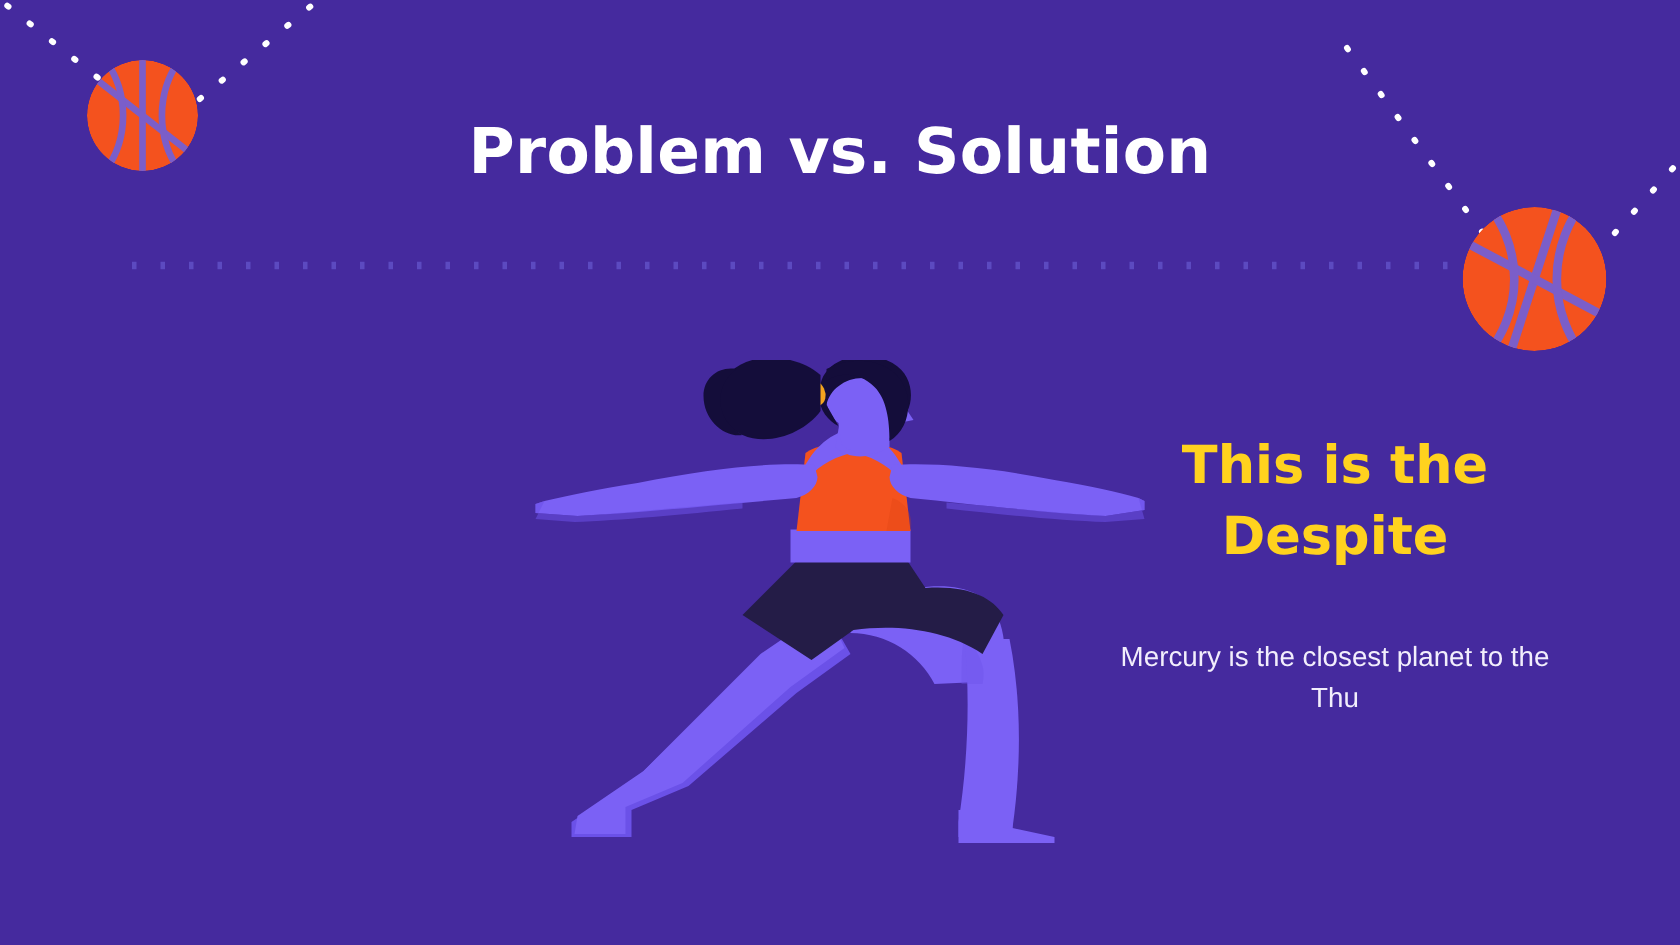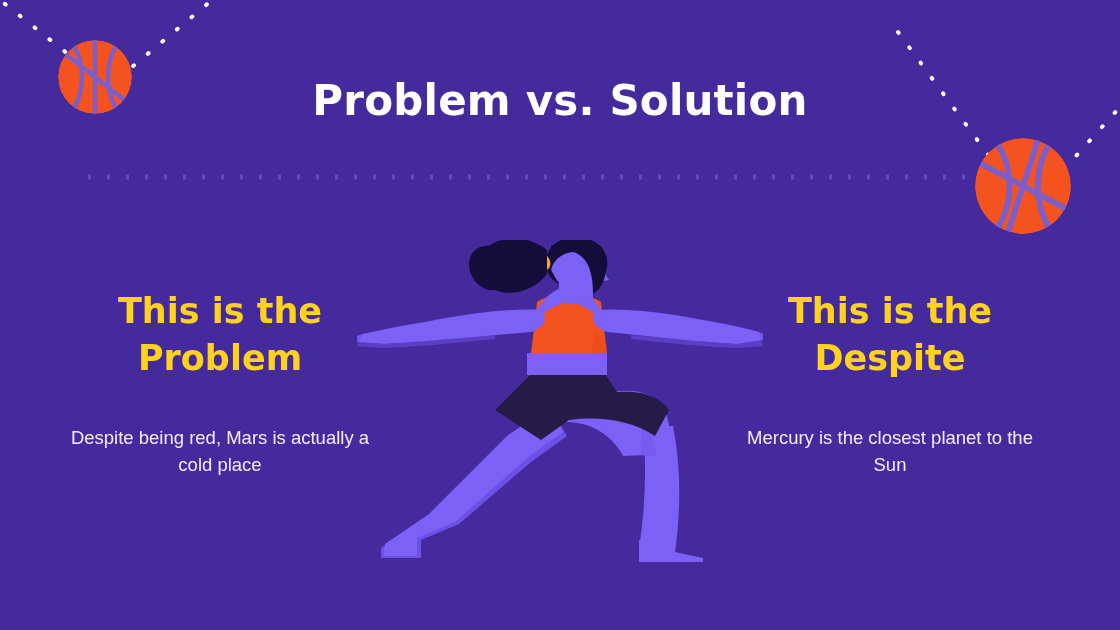--- a/index.html
+++ b/index.html
@@ -135,28 +135,24 @@
         <path d="M 50 -6 L 50 106" stroke="#7b5ec9" stroke-width="6" fill="none" transform="rotate(18 50 50)"></path>
         <path d="M -6 50 L 106 50" stroke="#7b5ec9" stroke-width="6" fill="none" transform="rotate(28 50 50)"></path>
         <path d="M 12 -8 C 44 25 44 75 12 108" stroke="#7b5ec9" stroke-width="6" fill="none"></path>
         <path d="M 88 -8 C 58 25 58 75 88 108" stroke="#7b5ec9" stroke-width="6" fill="none"></path>
       </g>
     </svg>
   </div>
 
   <div class="title">Problem vs. Solution</div>
 
-  <div class="col col-left">
-    <p class="col-heading">This is the Problem</p>
-    <p class="col-body">Despite being red, Mars is actually a cold place</p>
-  </div>
 
   <div class="col col-right">
     <p class="col-heading">This is the Despite</p>
-    <p class="col-body">Mercury is the closest planet to the Sun</p>
+    <p class="col-body">Mercury is the closest planet to the Thu</p>
   </div>
 
   <div class="yoga">
     <svg viewBox="0 0 410 330" xmlns="http://www.w3.org/2000/svg">
 
       <path d="M 196 168
                L 150 200
                L 70 278
                L 26 308
                L 26 318

